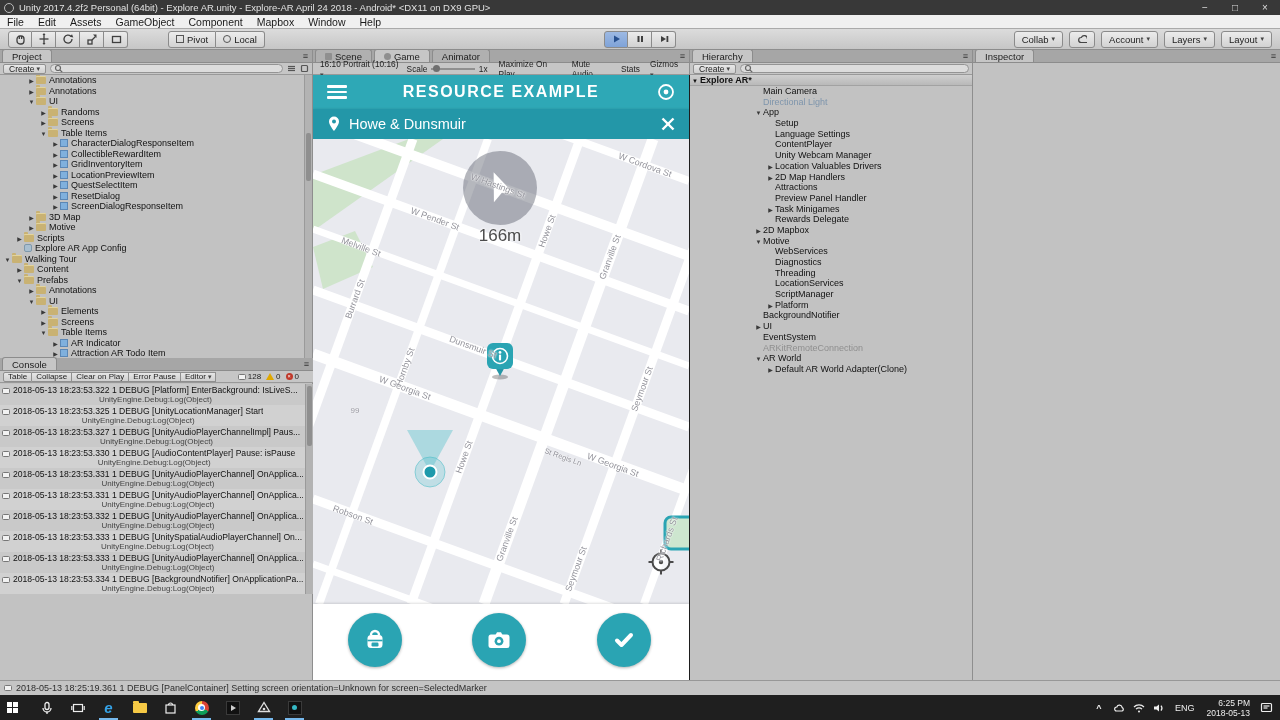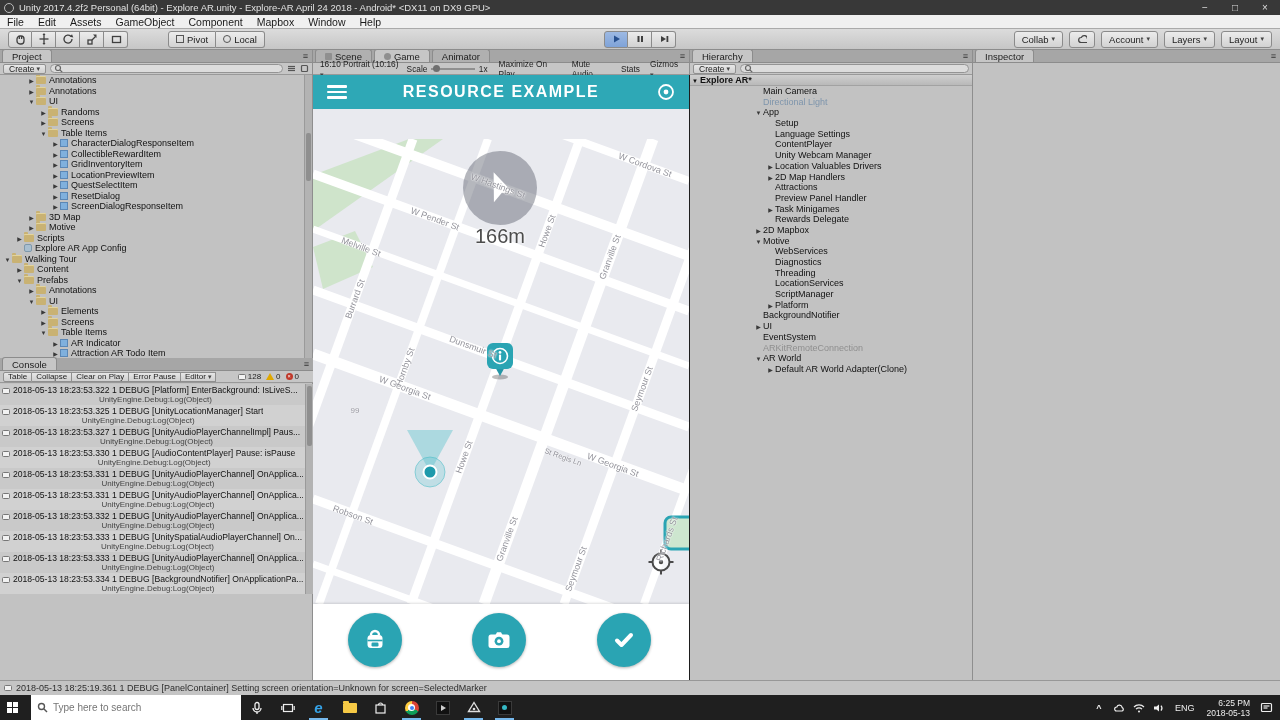--- a/index.html
+++ b/index.html
@@ -90,21 +90,21 @@
   #app { position:absolute; left:0; top:0; width:376px; height:605px; background:#e9eaef; overflow:hidden; }
   #app-header { position:absolute; left:0; top:0; width:100%; height:34px; background:#2ea8b6; display:flex; align-items:center; }
   #app-title { position:absolute; left:0; width:100%; text-align:center; color:#fff; font-size:16px; font-weight:bold; letter-spacing:1.5px; }
   .hamburger { position:absolute; left:14px; width:20px; height:14px; display:flex; flex-direction:column; justify-content:space-between; }
   .hamburger div { height:2.6px; background:#fff; border-radius:1px; }
   #app-subheader { position:absolute; left:0; top:34px; width:100%; height:30px; background:#2397a8; display:flex; align-items:center; box-shadow:0 1px 3px rgba(0,0,0,.25); }
   #loc-title { margin-left:8px; color:#fff; font-size:14.5px; }
   #map { position:absolute; left:0; top:64px; width:376px; height:465px; }
   #map svg.mapsvg { position:absolute; left:0; top:0; }
   .mlabel { position:absolute; font-size:9px; color:#94949c; white-space:nowrap; text-shadow:0 0 2px #fff, 0 0 2px #fff; }
-  #distance { position:absolute; left:187px; top:97px; transform:translate(-50%,-50%); font-size:20px; color:#4c4c4c; text-shadow:0 0 3px #fff,0 0 3px #fff; }
+  #distance { position:absolute; left:187px; top:97px; transform:translate(-50%,-50%); font-size:17px; color:#4c4c4c; text-shadow:0 0 3px #fff,0 0 3px #fff; }
   #route-badge { position:absolute; left:42px; top:271px; transform:translate(-50%,-50%); font-size:8px; color:#9a9aa2; text-shadow:0 0 2px #fff; }
   #app-botbar { position:absolute; left:0; top:529px; width:376px; height:76px; background:#fff; box-shadow:0 -1px 2px rgba(0,0,0,.12); }
   .appbtn { position:absolute; top:9px; width:54px; height:54px; border-radius:50%; background:#2aa4b3; box-shadow:0 1px 3px rgba(0,0,0,.3); display:flex; align-items:center; justify-content:center; }
 
   
   #hierarchy { position:absolute; left:690px; top:0; width:283px; height:630px; background:#c2c2c2; border-right:1px solid #8e8e8e; }
   #scene-row { position:absolute; left:0; top:25px; width:100%; height:11px; line-height:11px; background:linear-gradient(#cfcfcf,#b9b9b9); border-bottom:1px solid #a2a2a2; font-size:9px; font-weight:bold; color:#111; white-space:nowrap; }
   #scene-row .arr { display:inline-block; width:10px; font-size:6px; text-align:center; font-weight:normal; }
   #hier-tree { position:absolute; left:0; top:36px; width:100%; height:290px; overflow:hidden; }
   .hrow { height:10.7px; line-height:10.7px; font-size:9px; color:#111; white-space:nowrap;margin-left:48px; }
@@ -499,20 +499,31 @@
                 <div></div>
                 <div></div>
                 <div></div>
               </div>
             <svg width="22" height="22" style="position:absolute;right:12px;">
                 <circle cx="11" cy="11" r="7" stroke="#fff" stroke-width="1.8" fill="none"></circle>
                 <circle cx="11" cy="11" r="2.4" fill="#fff"></circle>
               </svg>
           </div>
 
+          <div id="app-subheader">
+            <svg width="14" height="18" style="margin-left:14px;">
+                <path d="M7 1.5a5 5 0 0 1 5 5C12 10 7 16 7 16S2 10 2 6.5a5 5 0 0 1 5-5z" fill="#fff"></path>
+                <circle cx="7" cy="6.5" r="2" fill="#2397a8"></circle>
+              </svg>
+            <span id="loc-title">Howe &amp; Dunsmuir</span>
+            <svg width="16" height="16" style="position:absolute;right:13px;">
+                <line x1="2.5" y1="2.5" x2="13.5" y2="13.5" stroke="#fff" stroke-width="2.4"></line>
+                <line x1="13.5" y1="2.5" x2="2.5" y2="13.5" stroke="#fff" stroke-width="2.4"></line>
+              </svg>
+          </div>
 
           <div id="map">
             <svg class="mapsvg" width="376" height="465" viewBox="0 0 376 465">
               <rect width="376" height="465" fill="#e9eaef"></rect>
               <polygon points="0,36 96,0 130,0 0,92" fill="#cfe4cb"></polygon>
               <polygon points="0,108 42,92 60,128 10,150" fill="#cfe4cb"></polygon>
               <g stroke="#ffffff">
                 <line x1="100" y1="0" x2="-69" y2="465" stroke-width="9"></line>
                 <line x1="175" y1="0" x2="6" y2="465" stroke-width="8"></line>
                 <line x1="267" y1="0" x2="98" y2="465" stroke-width="9"></line>
@@ -672,27 +683,20 @@
 
   <div class="statusbar">
     <span class="bubble"></span>
     <span class="text">2018-05-13 18:25:19.361 1 DEBUG [PanelContainer] Setting screen orientation=Unknown for screen=SelectedMarker</span>
   </div>
 
   <div class="taskbar">
     <div class="tb-icon">
         <div class="win-logo"></div>
       </div>
-    <div class="tb-search">
-      <svg width="11" height="11">
-          <circle cx="4.5" cy="4.5" r="3"></circle>
-          <line x1="7" y1="7" x2="10" y2="10"></line>
-        </svg>
-      <input type="text" placeholder="Type here to search" style="">
-    </div>
     <div class="tb-icon">
         <svg width="12" height="14" style="stroke:#eee;fill:none;stroke-width:1.3;">
           <rect x="4" y="1.5" width="4" height="7" rx="2"></rect>
           <path d="M2 7a4 4 0 0 0 8 0"></path>
           <line x1="6" y1="11" x2="6" y2="13"></line>
         </svg>
       </div>
     <div class="tb-icon">
         <svg width="14" height="12" style="stroke:#eee;fill:none;stroke-width:1.2;">
           <rect x="2.5" y="2.5" width="9" height="7"></rect>

